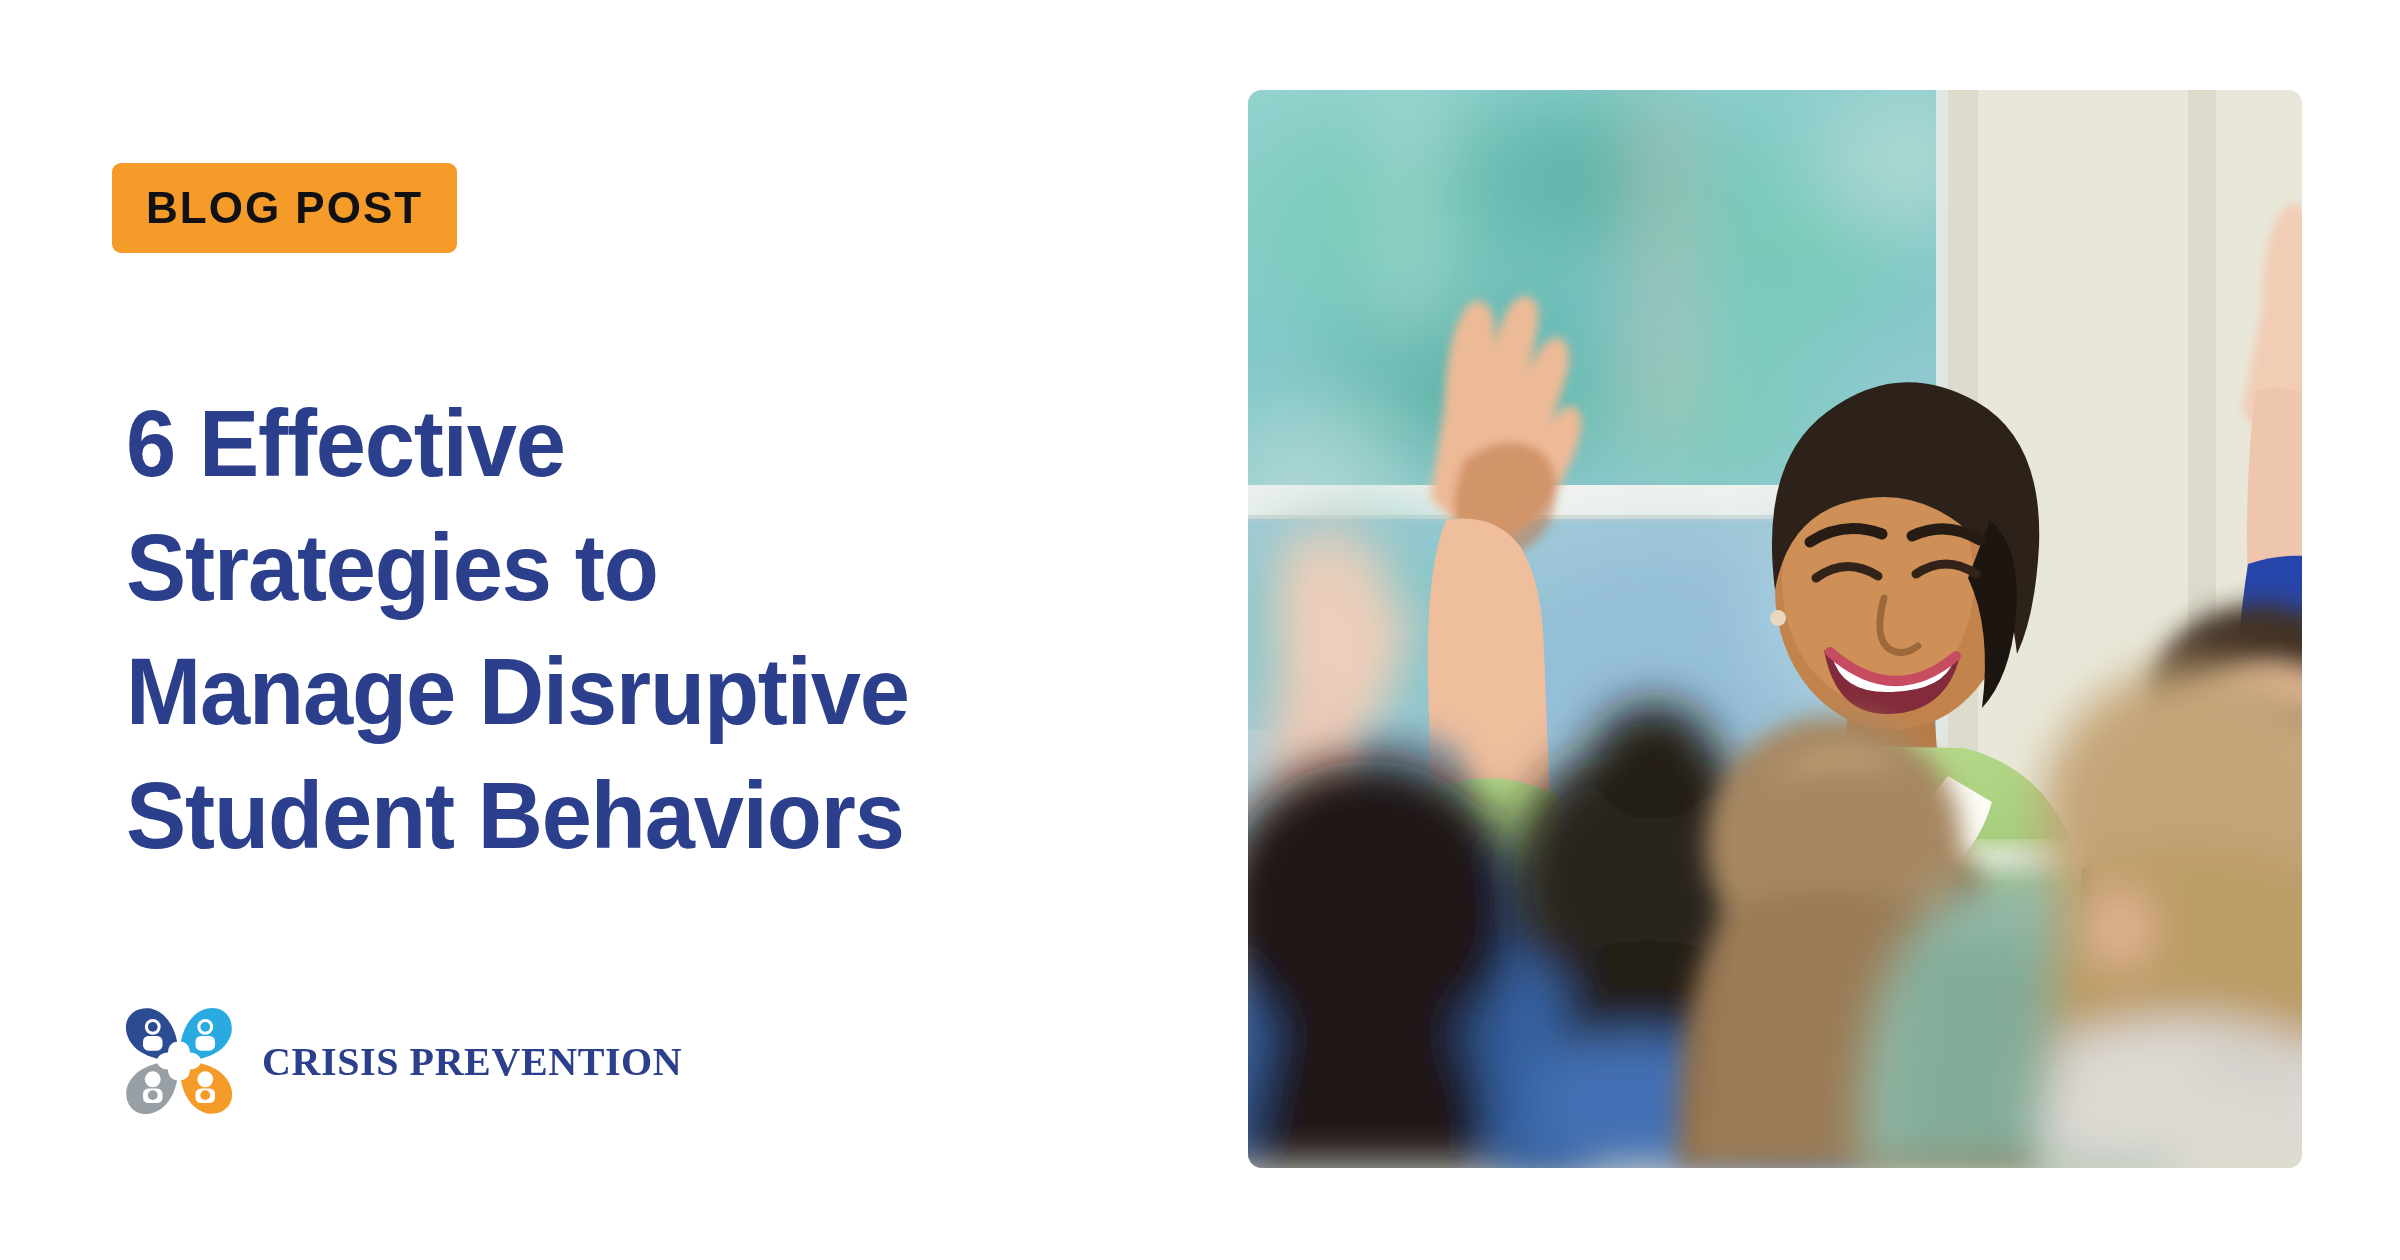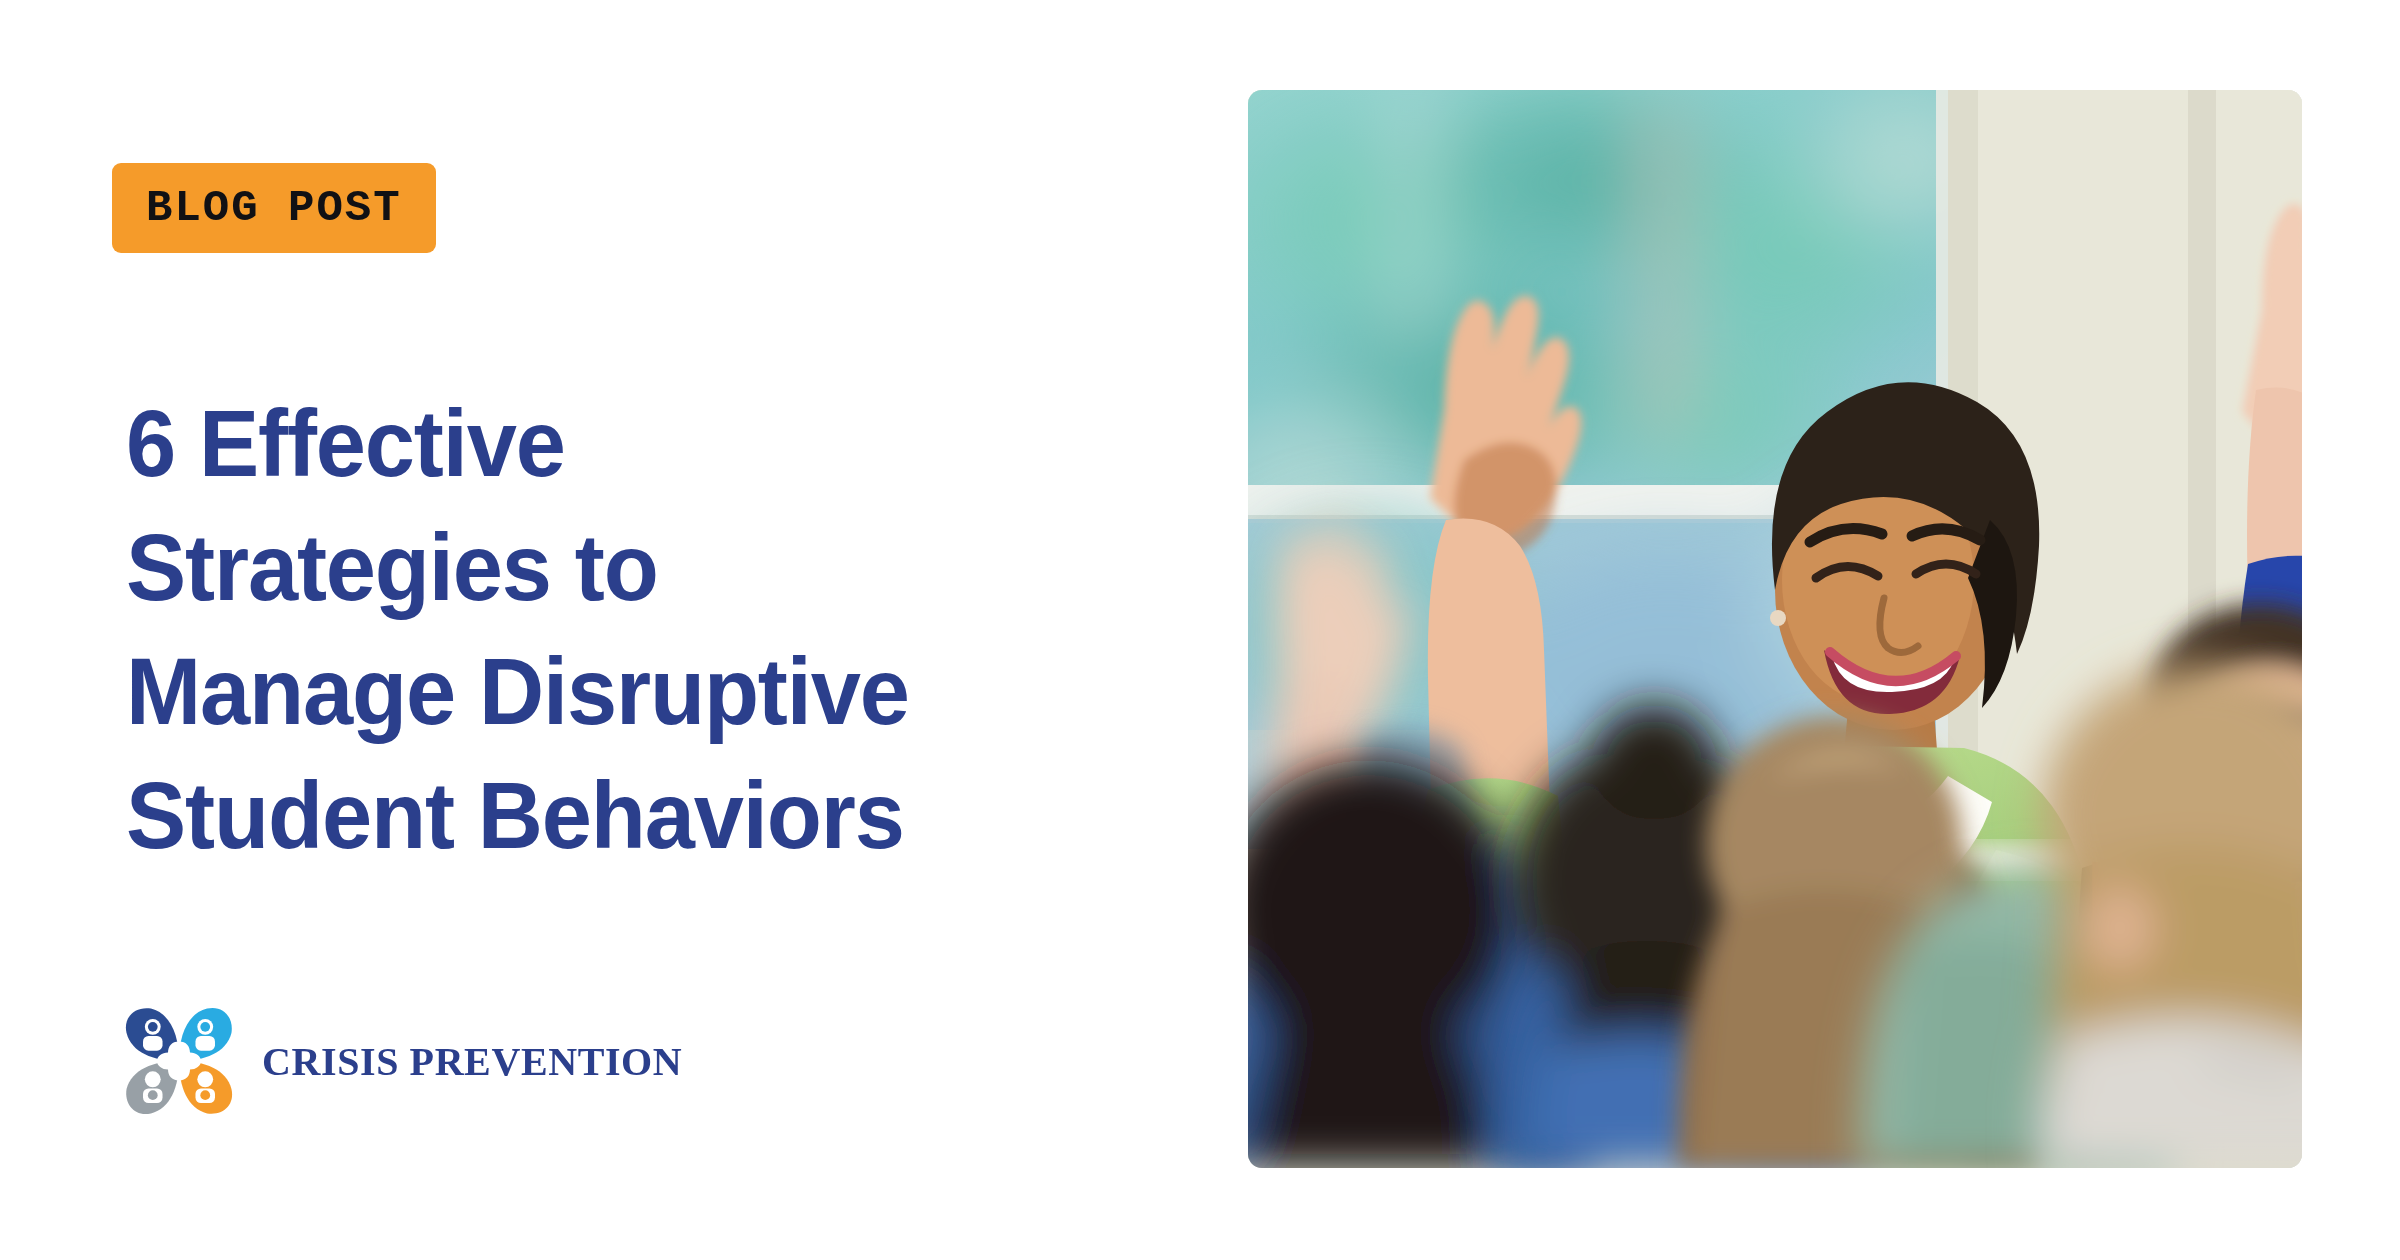--- a/index.html
+++ b/index.html
@@ -38,21 +38,21 @@
     height: 90px;
     padding: 0 34px;
     display: flex;
     align-items: center;
     justify-content: center;
     background: #F59B2A;
     border-radius: 9px;
     box-sizing: border-box;
   }
   .badge-label {
-    font-family: Liberation Mono, monospace;
+    font-family: Liberation Sans, sans-serif;
     font-size: 44px;
     font-weight: 700;
     letter-spacing: 2.0px;
     color: #111114;
     line-height: 1;
     white-space: nowrap;
   }
 
   .headline {
     position: absolute;

